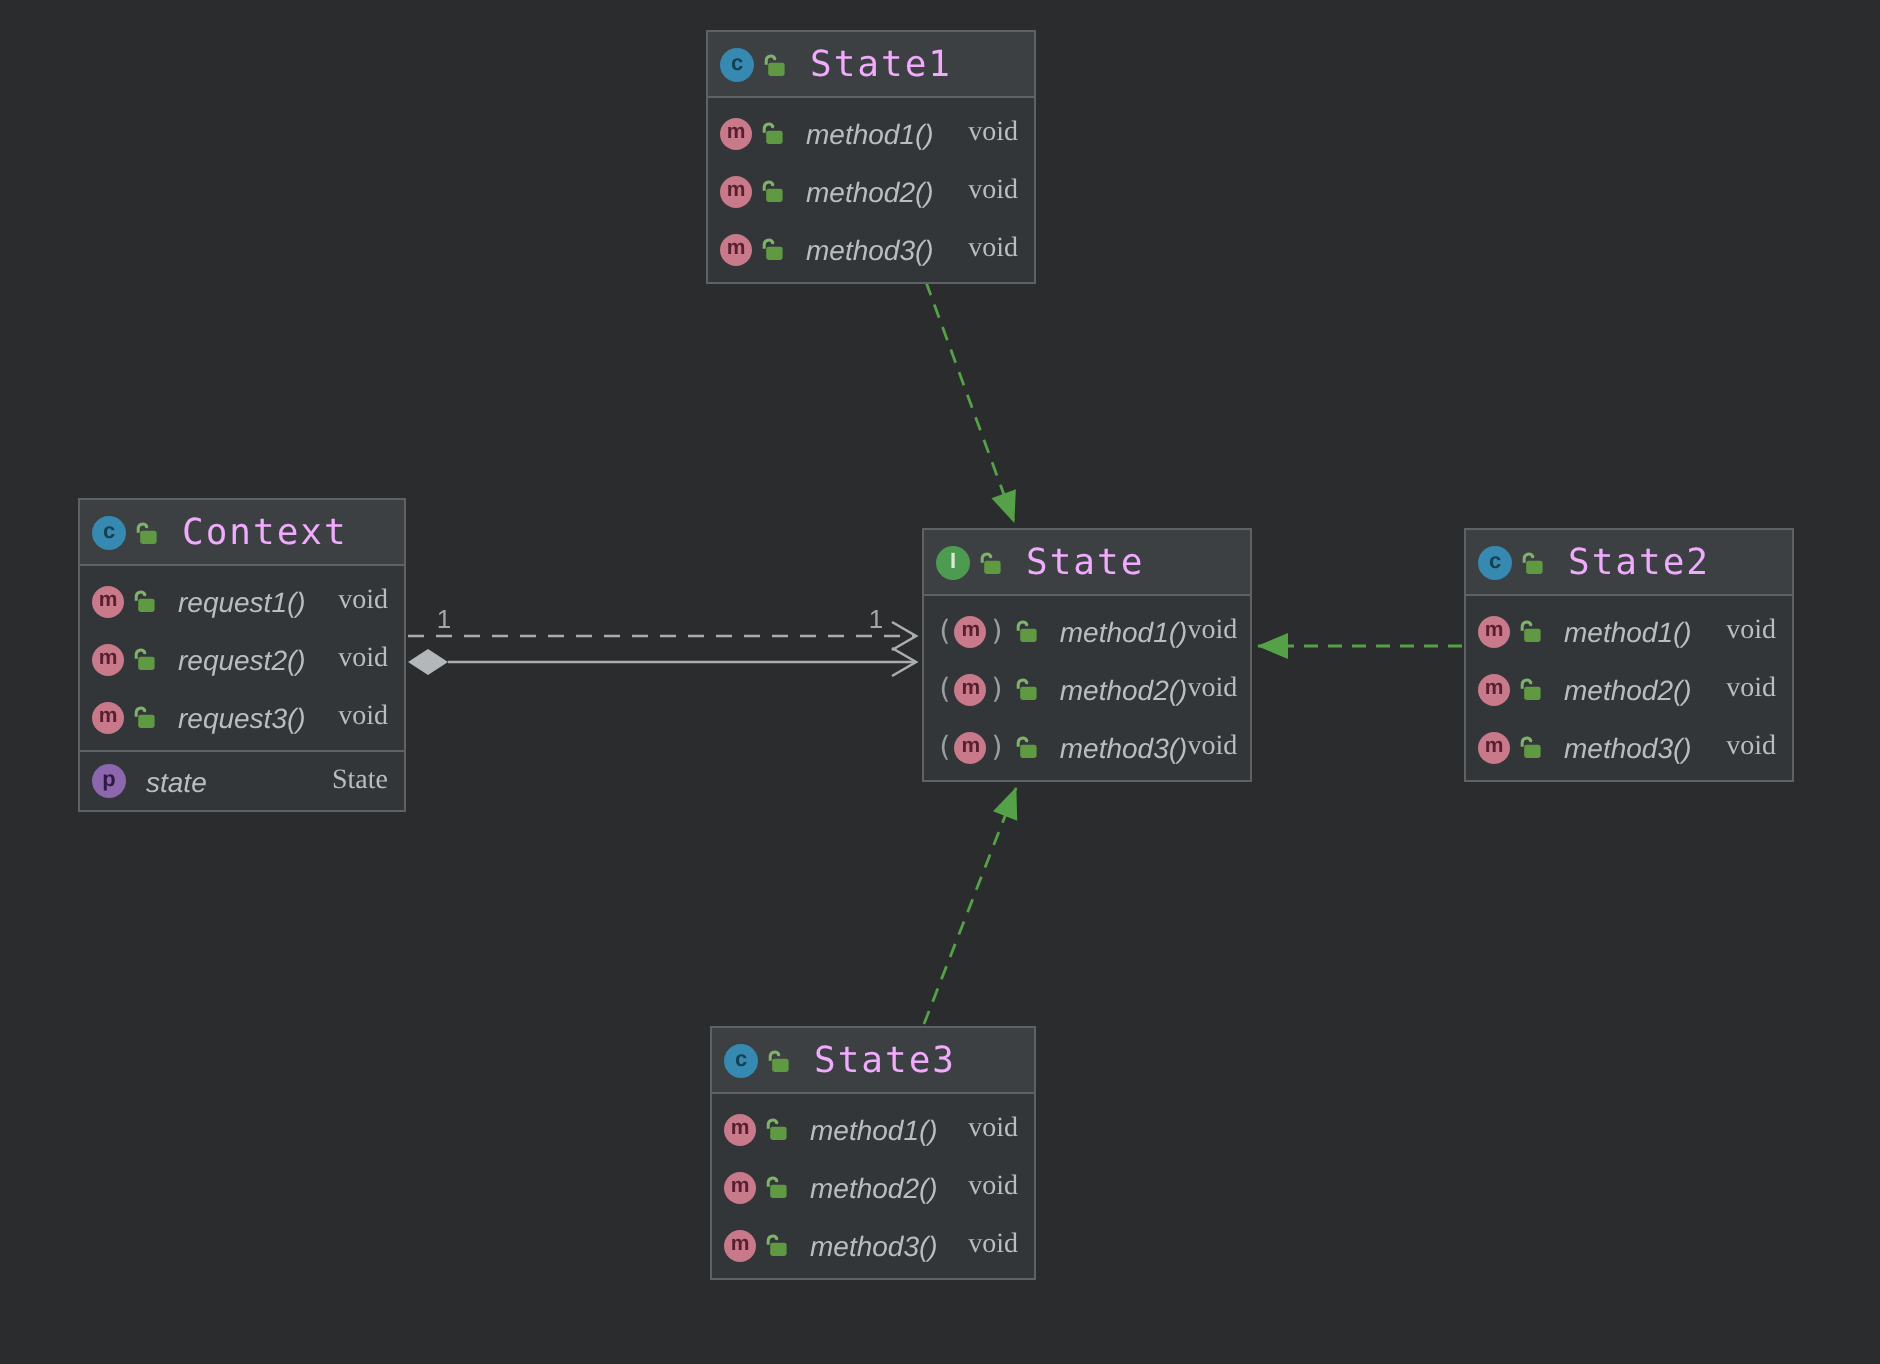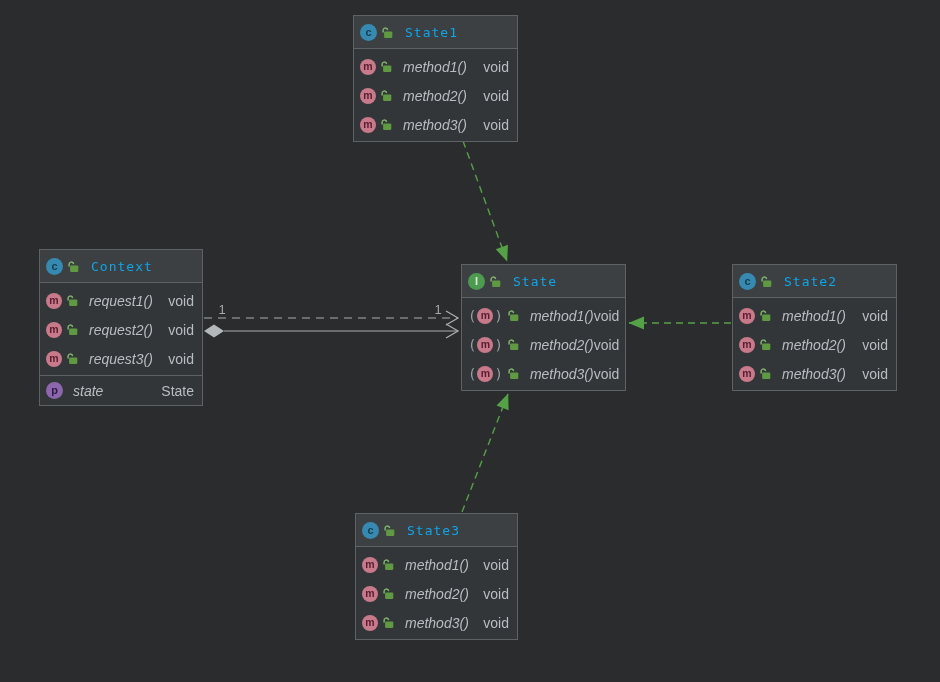--- a/index.html
+++ b/index.html
@@ -14,30 +14,30 @@
   .uml-box{
     position:absolute;box-sizing:border-box;
     background:#323639;border:1px solid #5e6265;
   }
   .box-header{
     height:32px;background:#3c4043;border-bottom:1px solid #5e6265;
     display:flex;align-items:center;padding:0 8px 0 6px;
   }
   .box-title{
     font-family:"DejaVu Sans Mono","Liberation Mono",monospace;
-    font-size:13px;letter-spacing:1px;color:#0ea5e9;margin-left:11px;white-space:nowrap;text-align:right;
+    font-size:18px;letter-spacing:1px;color:#f0abfc;margin-left:11px;white-space:nowrap;text-align:right;
   }
   .box-members{padding:3px 0 2px 0;}
   .member-row{
     height:29px;display:flex;align-items:center;
     padding:0 8px 0 6px;color:#b9bdc1;font-size:14px;white-space:nowrap;
   }
   .box-fields{border-top:1px solid #5e6265;}
   .member-name{margin-left:10px;font-style:italic;}
-  .member-type{margin-left:auto;}
+  .member-type{margin-left:auto;font-family:Liberation Serif, serif;}
 
   .icon-circle{
     width:17px;height:17px;border-radius:50%;flex:none;
     display:flex;align-items:center;justify-content:center;
     font-size:11px;font-weight:bold;line-height:1;
     font-family:"Liberation Sans",sans-serif;
   }
   .class-icon{background:#3689b0;color:#16404f;}
   .interface-icon{background:#4d9b51;color:#d9ead3;}
   .method-icon{background:#c8798a;color:#571f30;width:16px;height:16px;font-size:10.5px;}

